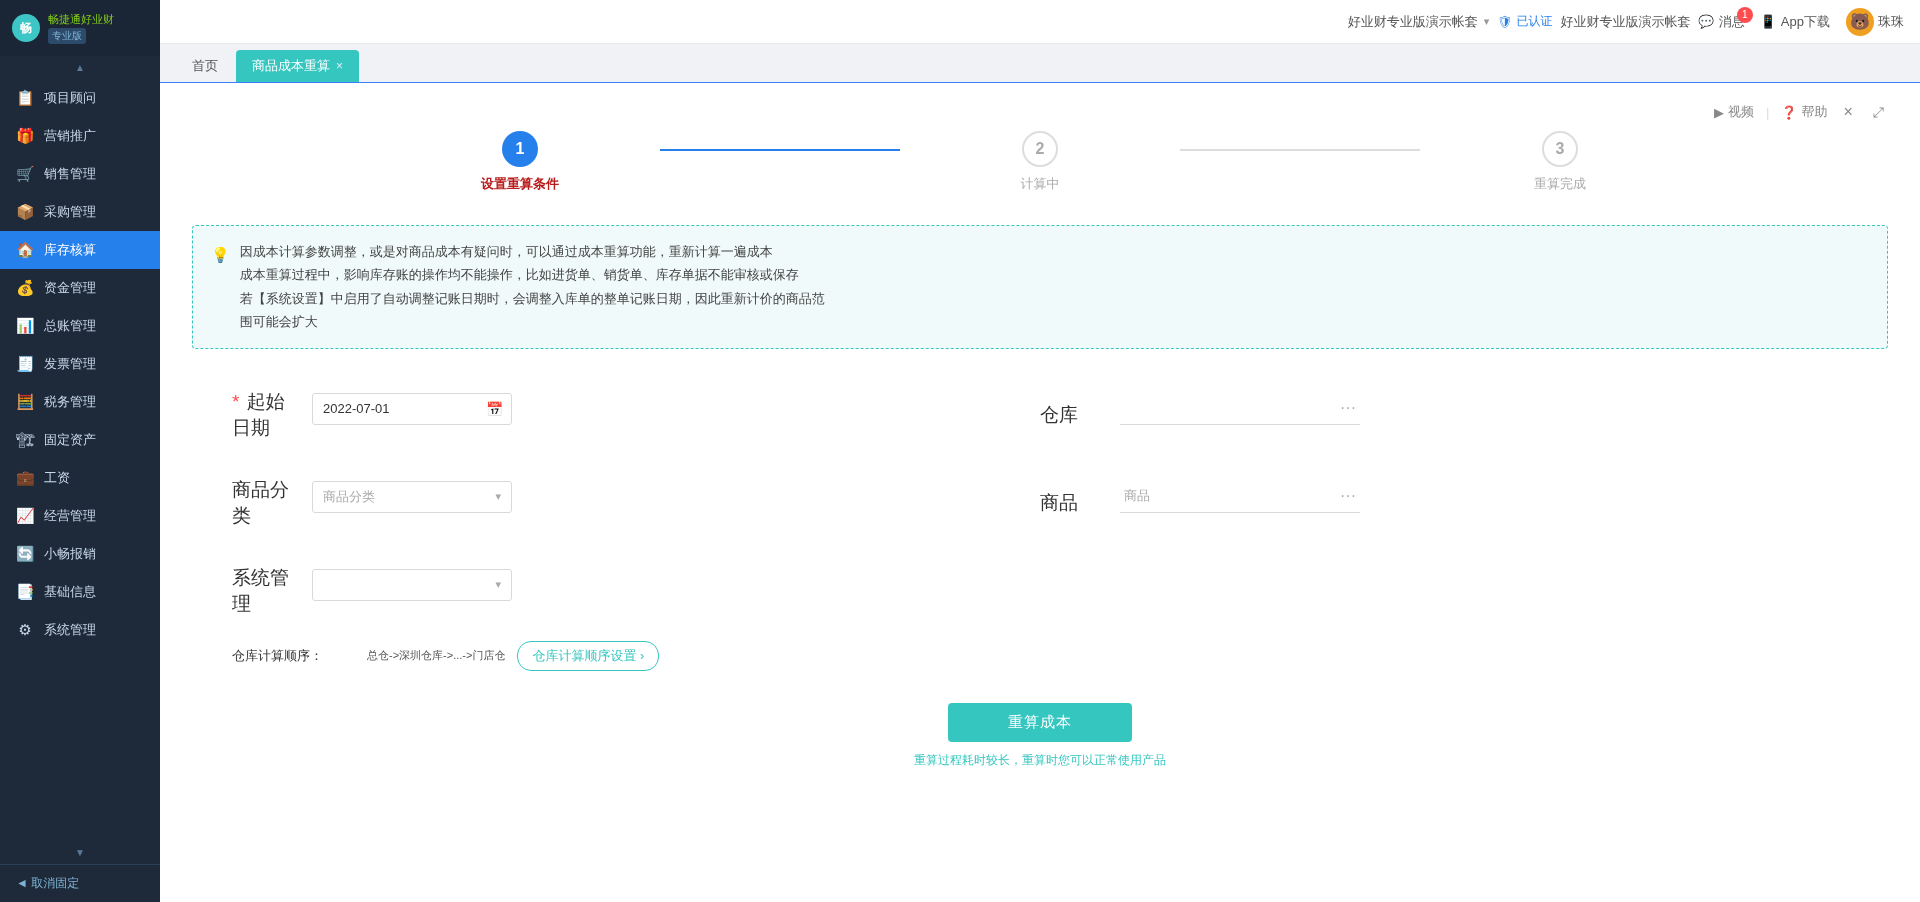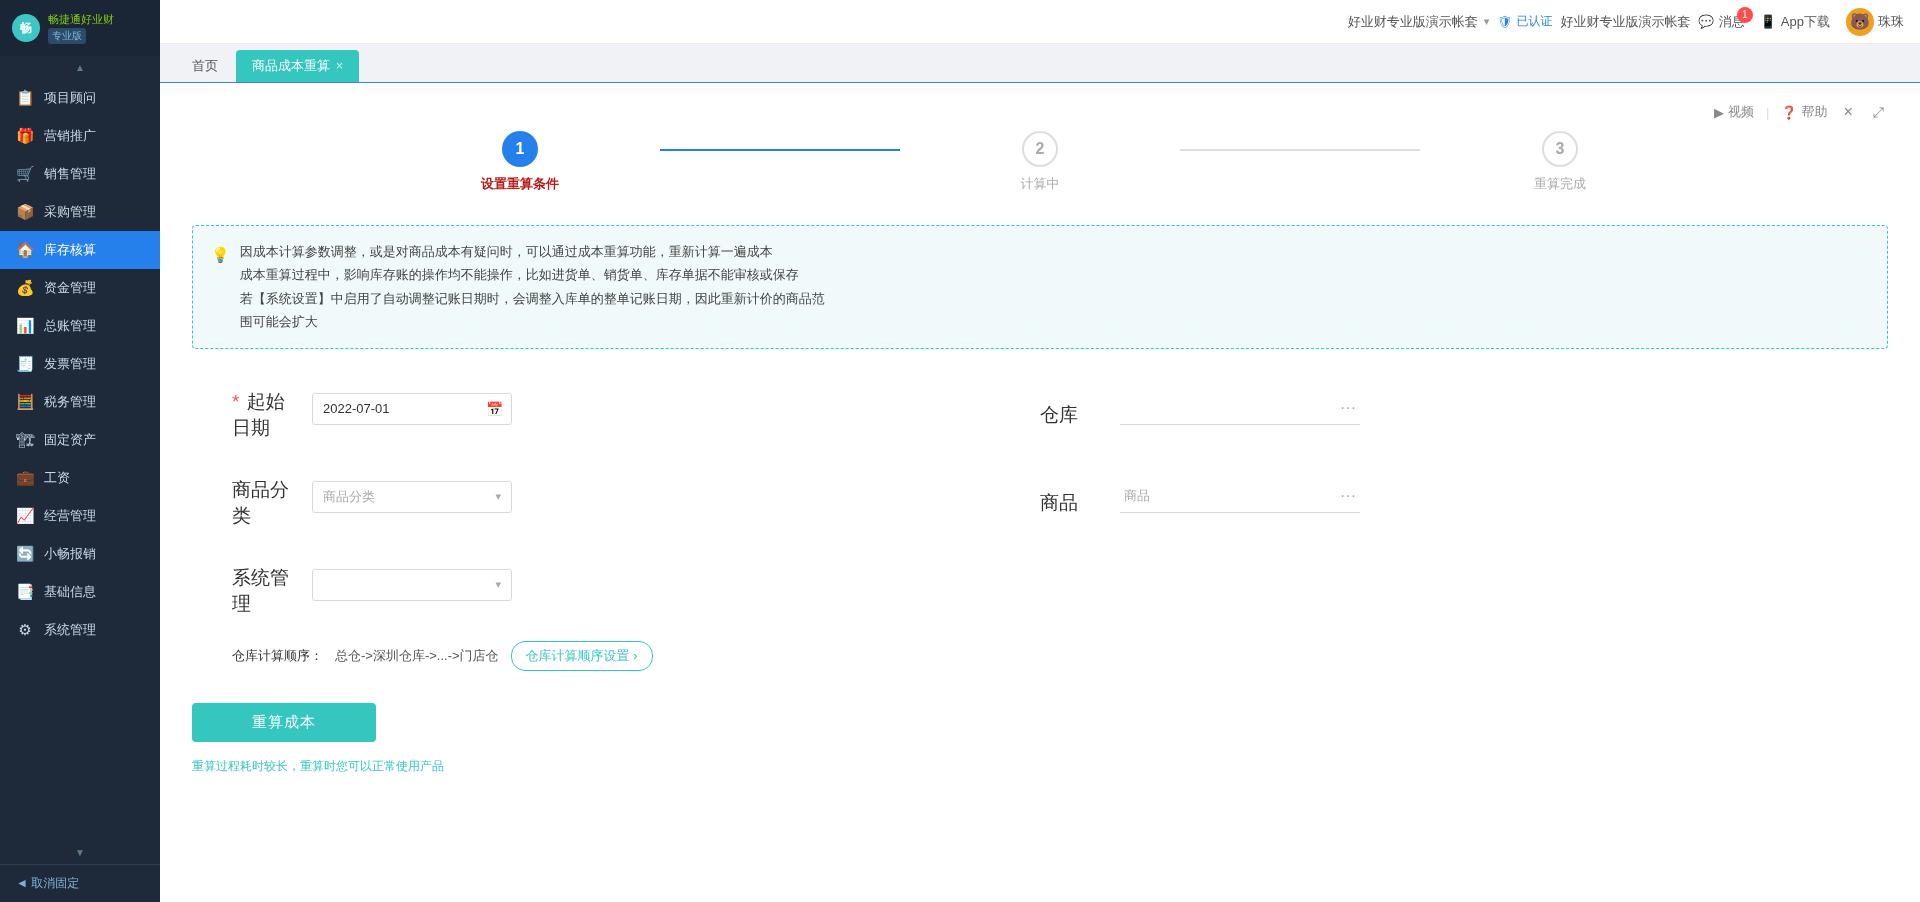--- a/index.html
+++ b/index.html
@@ -382,42 +382,43 @@
       align-items: center;
       gap: 12px;
       margin-bottom: 32px;
     }
     .warehouse-order-label {
       font-size: 13px;
       color: #333;
       flex-shrink: 0;
     }
     .warehouse-order-value {
-      font-size: 13px;
+      font-size: 11px;
       color: #555;
+      margin-left: 32px;
     }
     .warehouse-order-btn {
       background: #fff;
       border: 1px solid #36c6c0;
       color: #36c6c0;
       border-radius: 14px;
       padding: 5px 14px;
       font-size: 13px;
       cursor: pointer;
       display: flex;
       align-items: center;
       gap: 4px;
     }
 
     
     .submit-area {
       display: flex;
       flex-direction: column;
-      align-items: flex-start;
-      gap: 16px;
+      align-items: center;
+      gap: 10px;
       margin-top: 8px;
     }
     .submit-btn {
       background: #36c6c0;
       color: #fff;
       border: none;
       border-radius: 4px;
       padding: 10px 60px;
       font-size: 15px;
       cursor: pointer;

